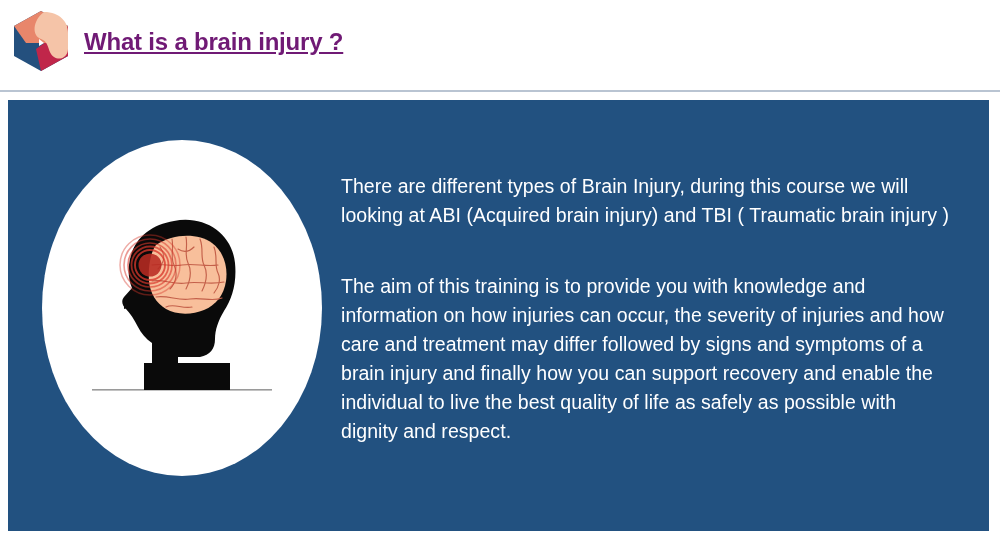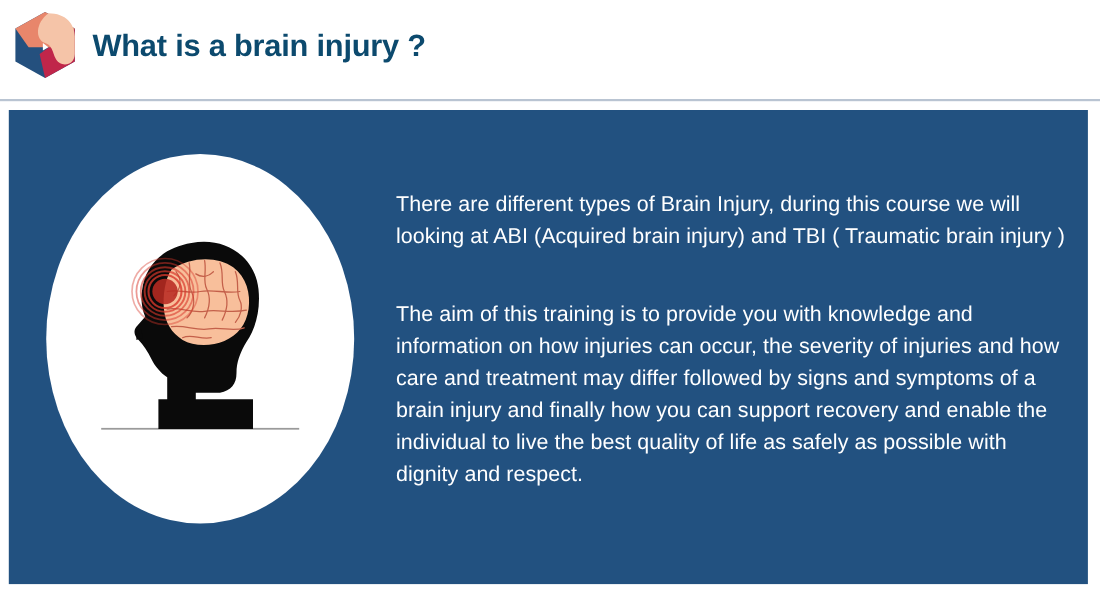--- a/index.html
+++ b/index.html
@@ -27,26 +27,27 @@
 
   #logo {
     position:absolute;
     left:10px; top:9px;
     width:62px; height:64px;
   }
 
   #title {
     position:absolute;
     left:84px; top:19px;
-    font-size:28px;
+    font-size:24px;
     font-weight:bold;
     letter-spacing:-0.2px;
-    color:#0c4a6e;
+    color:#701a75;
     white-space:nowrap;
     line-height:45px;
+    text-decoration:underline;
   }
 
   #header-rule {
     position:absolute;
     left:0; top:90px;
     width:1000px; height:2px;
     background:#b9c4d2;
   }
 
   
@@ -70,21 +71,21 @@
   #headart {
     position:absolute;
     left:50%; top:50%;
     transform:translate(-50%,-50%);
     width:200px; height:210px;
   }
 
   
   #textcol {
     position:absolute;
-    left:352px; top:72px;
+    left:333px; top:72px;
     width:610px;
     color:#ffffff;
   }
 
   .para {
     font-size:19.5px;
     line-height:29px;
     color:#ffffff;
     font-family:"Liberation Sans", sans-serif;
     letter-spacing:0.05px;

